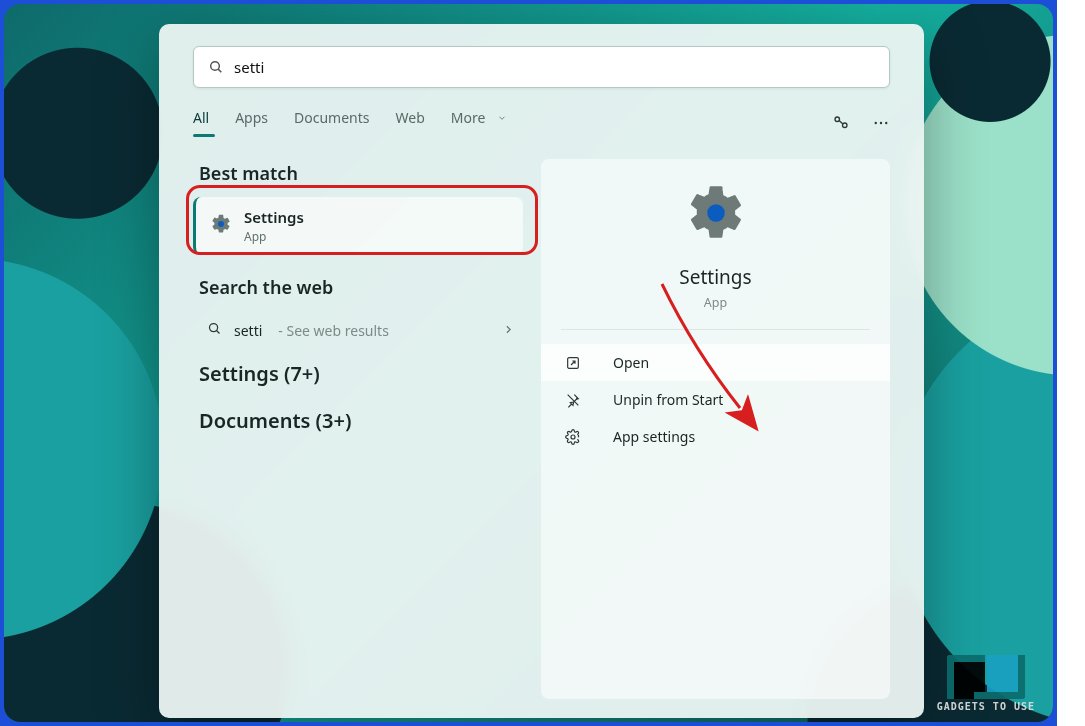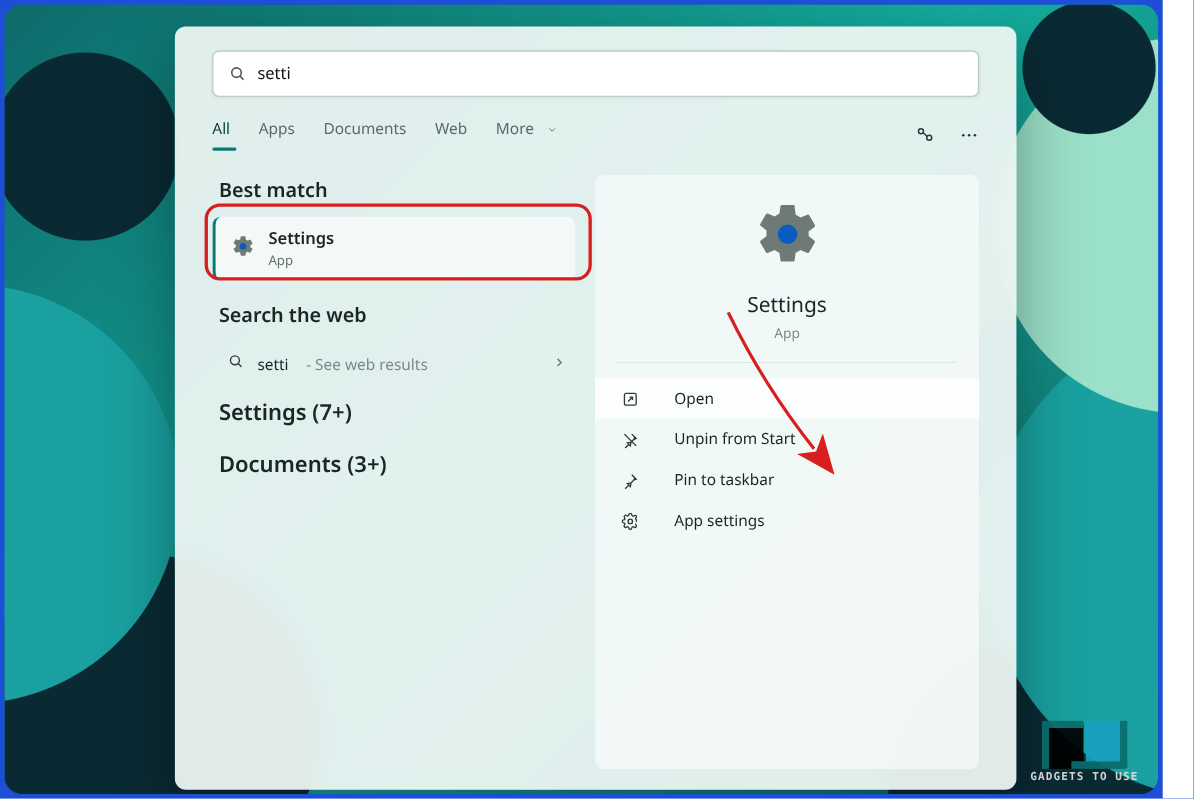--- a/index.html
+++ b/index.html
@@ -314,28 +314,20 @@
                 <svg width="16" height="16" viewBox="0 0 24 24" fill="none" stroke="currentColor" stroke-width="1.8">
                     <path d="M14 4l6 6-3 1-4 4-1 5-2-2-5 5 5-5-2-2 5-1 4-4 1-3z"></path>
                     <line x1="4" y1="4" x2="20" y2="20"></line>
                   </svg>
               </span>
               <span>Unpin from Start</span>
             </div>
             <div class="action">
               <span class="aicon">
                 <svg width="16" height="16" viewBox="0 0 24 24" fill="none" stroke="currentColor" stroke-width="1.8">
-                    <path d="M14 4l6 6-3 1-4 4-1 5-2-2-5 5 5-5-2-2 5-1 4-4 1-3z"></path>
-                  </svg>
-              </span>
-              <span>Pin to taskbar</span>
-            </div>
-            <div class="action">
-              <span class="aicon">
-                <svg width="16" height="16" viewBox="0 0 24 24" fill="none" stroke="currentColor" stroke-width="1.8">
                     <circle cx="12" cy="12" r="3"></circle>
                     <path d="M19.4 15a1.7 1.7 0 0 0 .34 1.87l.06.06a2 2 0 1 1-2.83 2.83l-.06-.06a1.7 1.7 0 0 0-1.87-.34 1.7 1.7 0 0 0-1.03 1.56V21a2 2 0 1 1-4 0v-.09a1.7 1.7 0 0 0-1.11-1.56 1.7 1.7 0 0 0-1.87.34l-.06.06a2 2 0 1 1-2.83-2.83l.06-.06a1.7 1.7 0 0 0 .34-1.87 1.7 1.7 0 0 0-1.56-1.03H3a2 2 0 1 1 0-4h.09a1.7 1.7 0 0 0 1.56-1.11 1.7 1.7 0 0 0-.34-1.87l-.06-.06a2 2 0 1 1 2.83-2.83l.06.06a1.7 1.7 0 0 0 1.87.34H9a1.7 1.7 0 0 0 1.03-1.56V3a2 2 0 1 1 4 0v.09a1.7 1.7 0 0 0 1.03 1.56 1.7 1.7 0 0 0 1.87-.34l.06-.06a2 2 0 1 1 2.83 2.83l-.06.06a1.7 1.7 0 0 0-.34 1.87V9c.66.27 1.09.91 1.09 1.62s-.43 1.35-1.09 1.62"></path>
                   </svg>
               </span>
               <span>App settings</span>
             </div>
           </div>
         </div>
       </div>
 

